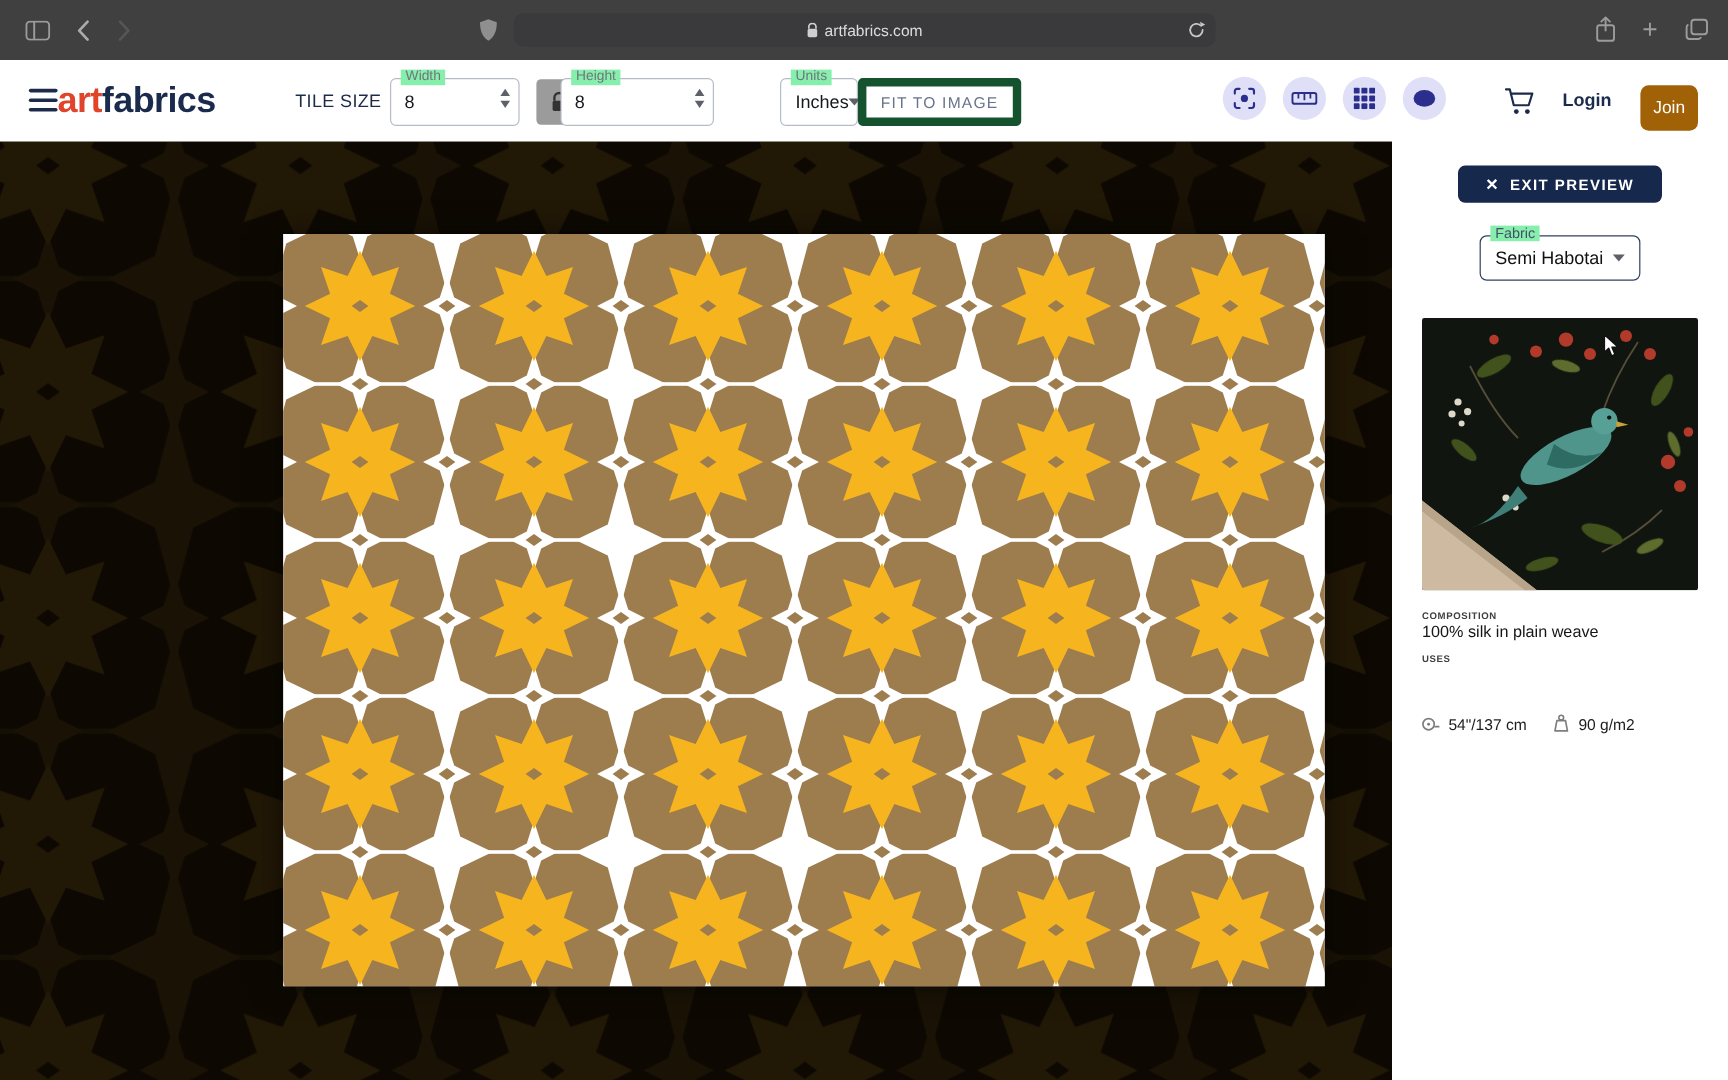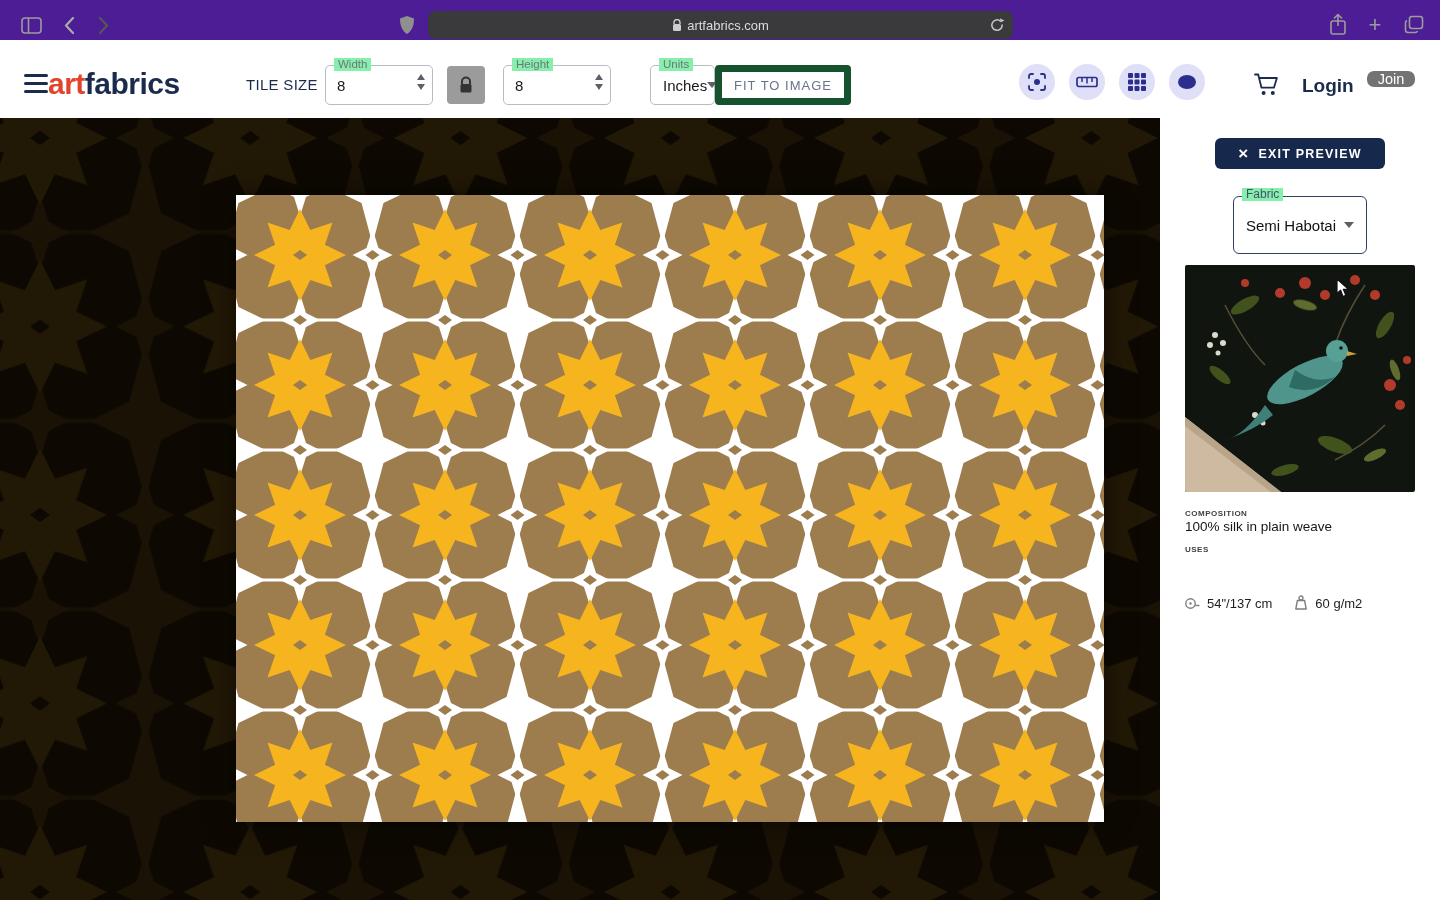--- a/index.html
+++ b/index.html
@@ -1,20 +1,20 @@
 <!DOCTYPE html>
 <html><head>
 <meta charset="utf-8">
 <style>
   *{margin:0;padding:0;box-sizing:border-box}
   html,body{width:1440px;height:900px;overflow:hidden;background:#fff;font-family:"Liberation Sans",sans-serif}
   .stage{position:relative;width:1440px;height:900px;background:#fff}
 
   
-  .chrome{position:absolute;left:0;top:0;width:1440px;height:40px;background:#4c1d95}
+  .chrome{position:absolute;left:0;top:0;width:1440px;height:50px;background:#404040}
   .chrome .ic{position:absolute;display:flex;align-items:center;justify-content:center}
   .urlbar{position:absolute;left:428px;top:11px;width:585px;height:28px;background:#3a3a3c;border-radius:8px;
           display:flex;align-items:center;justify-content:center;gap:5px;color:#dcdcdc;font-size:13px}
   .reload{position:absolute;right:8px;top:6px}
   .plusglyph{font-size:22px;color:#9c9c9c;line-height:1;font-weight:400}
 
   
   .header{position:absolute;left:0;top:50px;width:1440px;height:68px;background:#fff}
   .burger{position:absolute;left:24px;top:24px;width:24px;height:19px;display:flex;flex-direction:column;justify-content:space-between;cursor:pointer}
   .burger span{display:block;height:2.6px;background:#1c2b4a;border-radius:2px}
@@ -28,34 +28,34 @@
   .stepper{position:absolute;right:7px;top:8px;display:flex;flex-direction:column;gap:4px;cursor:pointer}
   .tri-up{width:0;height:0;border-left:4.5px solid transparent;border-right:4.5px solid transparent;border-bottom:6px solid #5c6068}
   .tri-down{width:0;height:0;border-left:4.5px solid transparent;border-right:4.5px solid transparent;border-top:6px solid #5c6068}
   .lockbtn{position:absolute;left:447px;top:16px;width:38px;height:38px;background:#9b9b9b;border-radius:4px;display:flex;align-items:center;justify-content:center;cursor:pointer}
   .selbox{display:flex;align-items:center;justify-content:space-between;padding:0 10px 0 12px;font-size:15px;color:#16181c;cursor:pointer}
   .caret{width:0;height:0;border-left:5px solid transparent;border-right:5px solid transparent;border-top:6px solid #5c6068}
   .fitbtn{position:absolute;left:715px;top:15px;width:136px;height:40px;border:7px solid #14532d;border-radius:4px;background:#fff;
           display:flex;align-items:center;justify-content:center;font-size:13px;letter-spacing:1px;color:#68748a;font-weight:500;cursor:pointer}
   .circ{position:absolute;top:14px;width:36px;height:36px;border-radius:50%;background:#dfe0f7;display:flex;align-items:center;justify-content:center;cursor:pointer}
   .cart{position:absolute;left:1254px;top:22px;cursor:pointer}
-  .login{position:absolute;left:1302px;top:25px;font-size:19px;font-weight:700;color:#1b2b4d;cursor:pointer}
-  .join{position:absolute;left:1367px;top:21px;width:48px;height:16px;background:#737373;color:#fff;border-radius:7px;
+  .login{position:absolute;left:1302px;top:25px;font-size:15px;font-weight:700;color:#1b2b4d;cursor:pointer}
+  .join{position:absolute;left:1367px;top:21px;width:48px;height:38px;background:#a16207;color:#fff;border-radius:7px;
         display:flex;align-items:center;justify-content:center;font-size:14.5px;font-weight:500;cursor:pointer}
 
   
   .main{position:absolute;left:0;top:118px;width:1160px;height:782px;background:#0d0902;overflow:hidden}
   .fabric-rect{position:absolute;left:236px;top:77px;width:868px;height:627px;box-shadow:0 0 24px rgba(0,0,0,.55)}
 
   
   .panel{position:absolute;left:1160px;top:118px;width:280px;height:782px;background:#fff}
   .exitbtn{position:absolute;left:55px;top:20px;width:170px;height:31px;background:#16294d;border-radius:6px;color:#fff;
            display:flex;align-items:center;justify-content:center;gap:9px;font-size:12.5px;font-weight:700;letter-spacing:1.2px;cursor:pointer}
   .exitbtn .x{font-size:17px;font-weight:700;line-height:1;margin-top:-1px}
-  .fabsel{position:absolute;left:73px;top:78px;width:134px;height:58px;border:1.5px solid #31415f;border-radius:6px;background:#fff;
+  .fabsel{position:absolute;left:73px;top:78px;width:134px;height:38px;border:1.5px solid #31415f;border-radius:6px;background:#fff;
           display:flex;align-items:center;justify-content:space-between;padding:0 12px;font-size:15px;color:#111;cursor:pointer}
   .fabsel .flabel{color:#44506b;font-size:12px;top:-9px}
   .thumb{position:absolute;left:25px;top:147px;width:230px;height:227px;border-radius:2px;overflow:hidden;cursor:pointer}
   .slabel{position:absolute;left:25px;font-size:8px;font-weight:700;letter-spacing:.5px;color:#3f3f3f}
   .svalue{position:absolute;left:25px;font-size:13.5px;color:#161616;line-height:16.5px}
   .specrow{position:absolute;left:24px;top:477px;display:flex;align-items:center;gap:22px}
   .specitem{display:flex;align-items:center;gap:7px;font-size:13px;color:#1d1d1d}
 
   .cursor{position:absolute;left:1336px;top:278px;z-index:50;pointer-events:none}
 </style>
@@ -204,21 +204,21 @@
         </div>
     </div>
 
     <div class="lockbtn">
       <svg width="16" height="18" viewBox="0 0 16 18">
           <path d="M4,8 V5.5 a4,4 0 0 1 8,0 V8" fill="none" stroke="#333" stroke-width="2"></path>
           <rect x="2.5" y="8" width="11" height="8.5" rx="1.5" fill="#333"></rect>
         </svg>
     </div>
 
-    <div class="mui" style="left:503px;top:15px;width:108px">
+    <div class="mui" style="left:467px;top:15px;width:128px">
       <span class="flabel">Height</span>
       <input class="numfield" value="8" style="">
       <div class="stepper">
           <div class="tri-up"></div>
           <div class="tri-down"></div>
         </div>
     </div>
 
     <div class="mui selbox" style="left:650px;top:15px;width:65px">
       <span class="flabel">Units</span>
@@ -369,21 +369,21 @@
             <circle cx="6.5" cy="7.5" r="1.2" fill="#7e7e7e"></circle>
             <line x1="11.2" y1="9.5" x2="15.5" y2="9.5" stroke="#7e7e7e" stroke-width="1.4"></line>
           </svg>
         <span>54"/137 cm</span>
       </div>
       <div class="specitem">
         <svg width="14" height="16" viewBox="0 0 14 16">
             <circle cx="7" cy="3" r="2" fill="none" stroke="#7e7e7e" stroke-width="1.3"></circle>
             <path d="M3.4,5.5 h7.2 l1.6,8.5 h-10.4 Z" fill="none" stroke="#7e7e7e" stroke-width="1.4" stroke-linejoin="round"></path>
           </svg>
-        <span>60 g/m2</span>
+        <span>90 g/m2</span>
       </div>
     </div>
   </div>
 
   <div class="cursor">
     <svg width="15" height="20" viewBox="0 0 15 20">
         <path d="M1,1 L1,15.5 L4.6,12.2 L7,18.5 L9.8,17.3 L7.3,11.3 L12.5,11.3 Z" fill="#fff" stroke="#111" stroke-width="1.2" stroke-linejoin="round"></path>
       </svg>
   </div>
 

